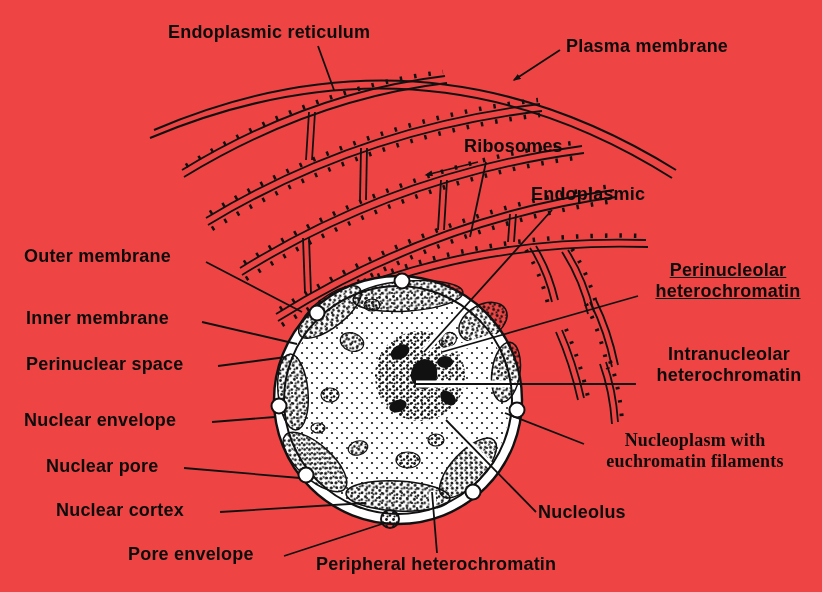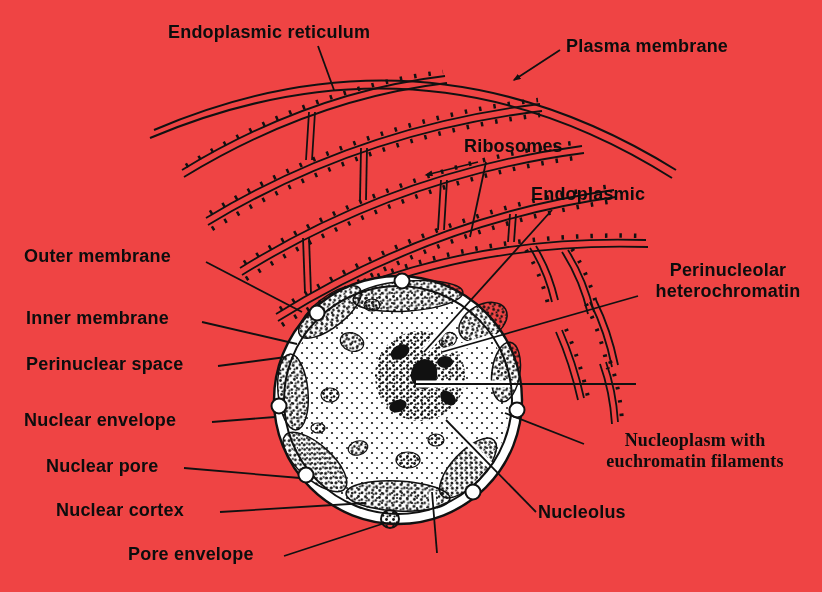--- a/index.html
+++ b/index.html
@@ -176,22 +176,24 @@
     <path d="M284,556 L385,523"></path>
     <path d="M437,553 L432,492"></path>
   </g>
 </svg>
 
   <div class="label" style="left:168px;top:22px;">Endoplasmic reticulum</div>
   <div class="label" style="left:566px;top:36px;">Plasma membrane</div>
   <div class="label" style="left:464px;top:136px;">Ribosomes</div>
   <div class="label" style="left:531px;top:184px;">Endoplasmic</div>
   <div class="label" style="left:24px;top:246px;">Outer membrane</div>
-  <div class="label wrap" style="left:638px;top:260px;width:180px;">Perinucleolar heterochromatin</div>
+  <div class="label wrap" style="left:638px;top:260px;width:180px;text-decoration:underline;">Perinucleolar heterochromatin</div>
   <div class="label" style="left:26px;top:308px;">Inner membrane</div>
+  <div class="label wrap" style="left:636px;top:344px;width:186px;">Intranucleolar heterochromatin</div>
   <div class="label" style="left:26px;top:354px;">Perinuclear space</div>
   <div class="label" style="left:24px;top:410px;">Nuclear envelope</div>
   <div class="label wrap" style="left:585px;top:430px;width:220px;font-family:Liberation Serif, serif;">Nucleoplasm with euchromatin filaments</div>
   <div class="label" style="left:46px;top:456px;">Nuclear pore</div>
   <div class="label" style="left:56px;top:500px;">Nuclear cortex</div>
   <div class="label" style="left:538px;top:502px;">Nucleolus</div>
   <div class="label" style="left:128px;top:544px;">Pore envelope</div>
+  <div class="label" style="left:316px;top:554px;">Peripheral heterochromatin</div>
 </div>
 
 </body></html>

